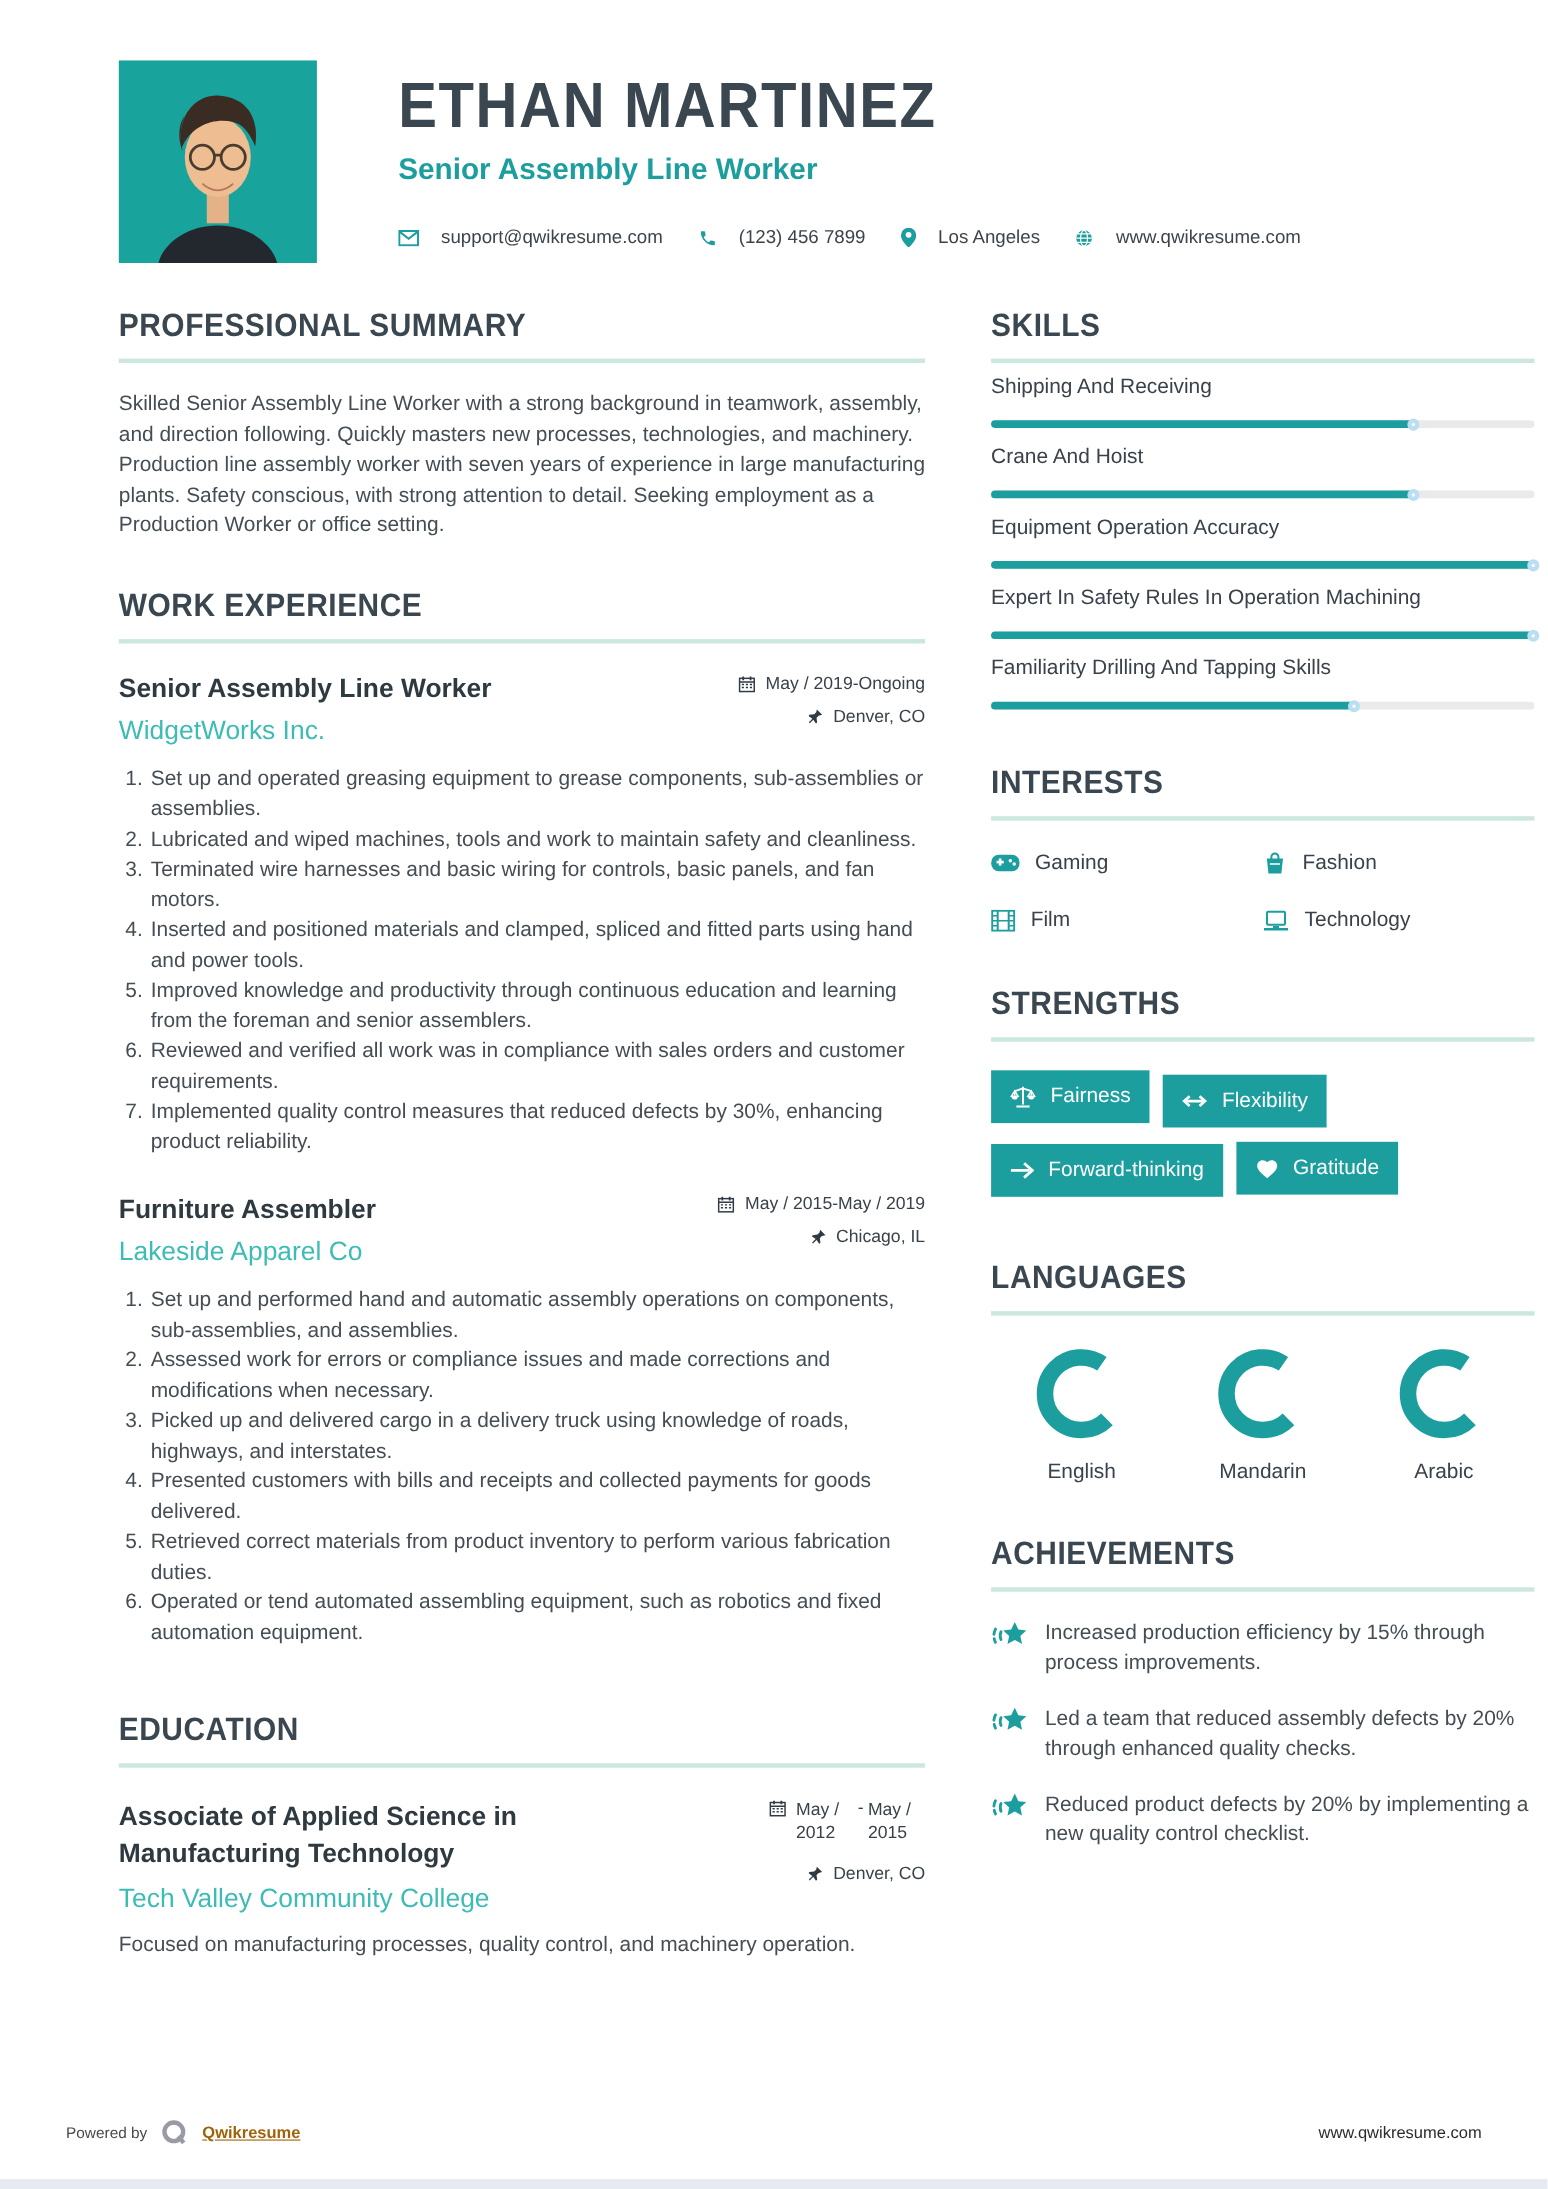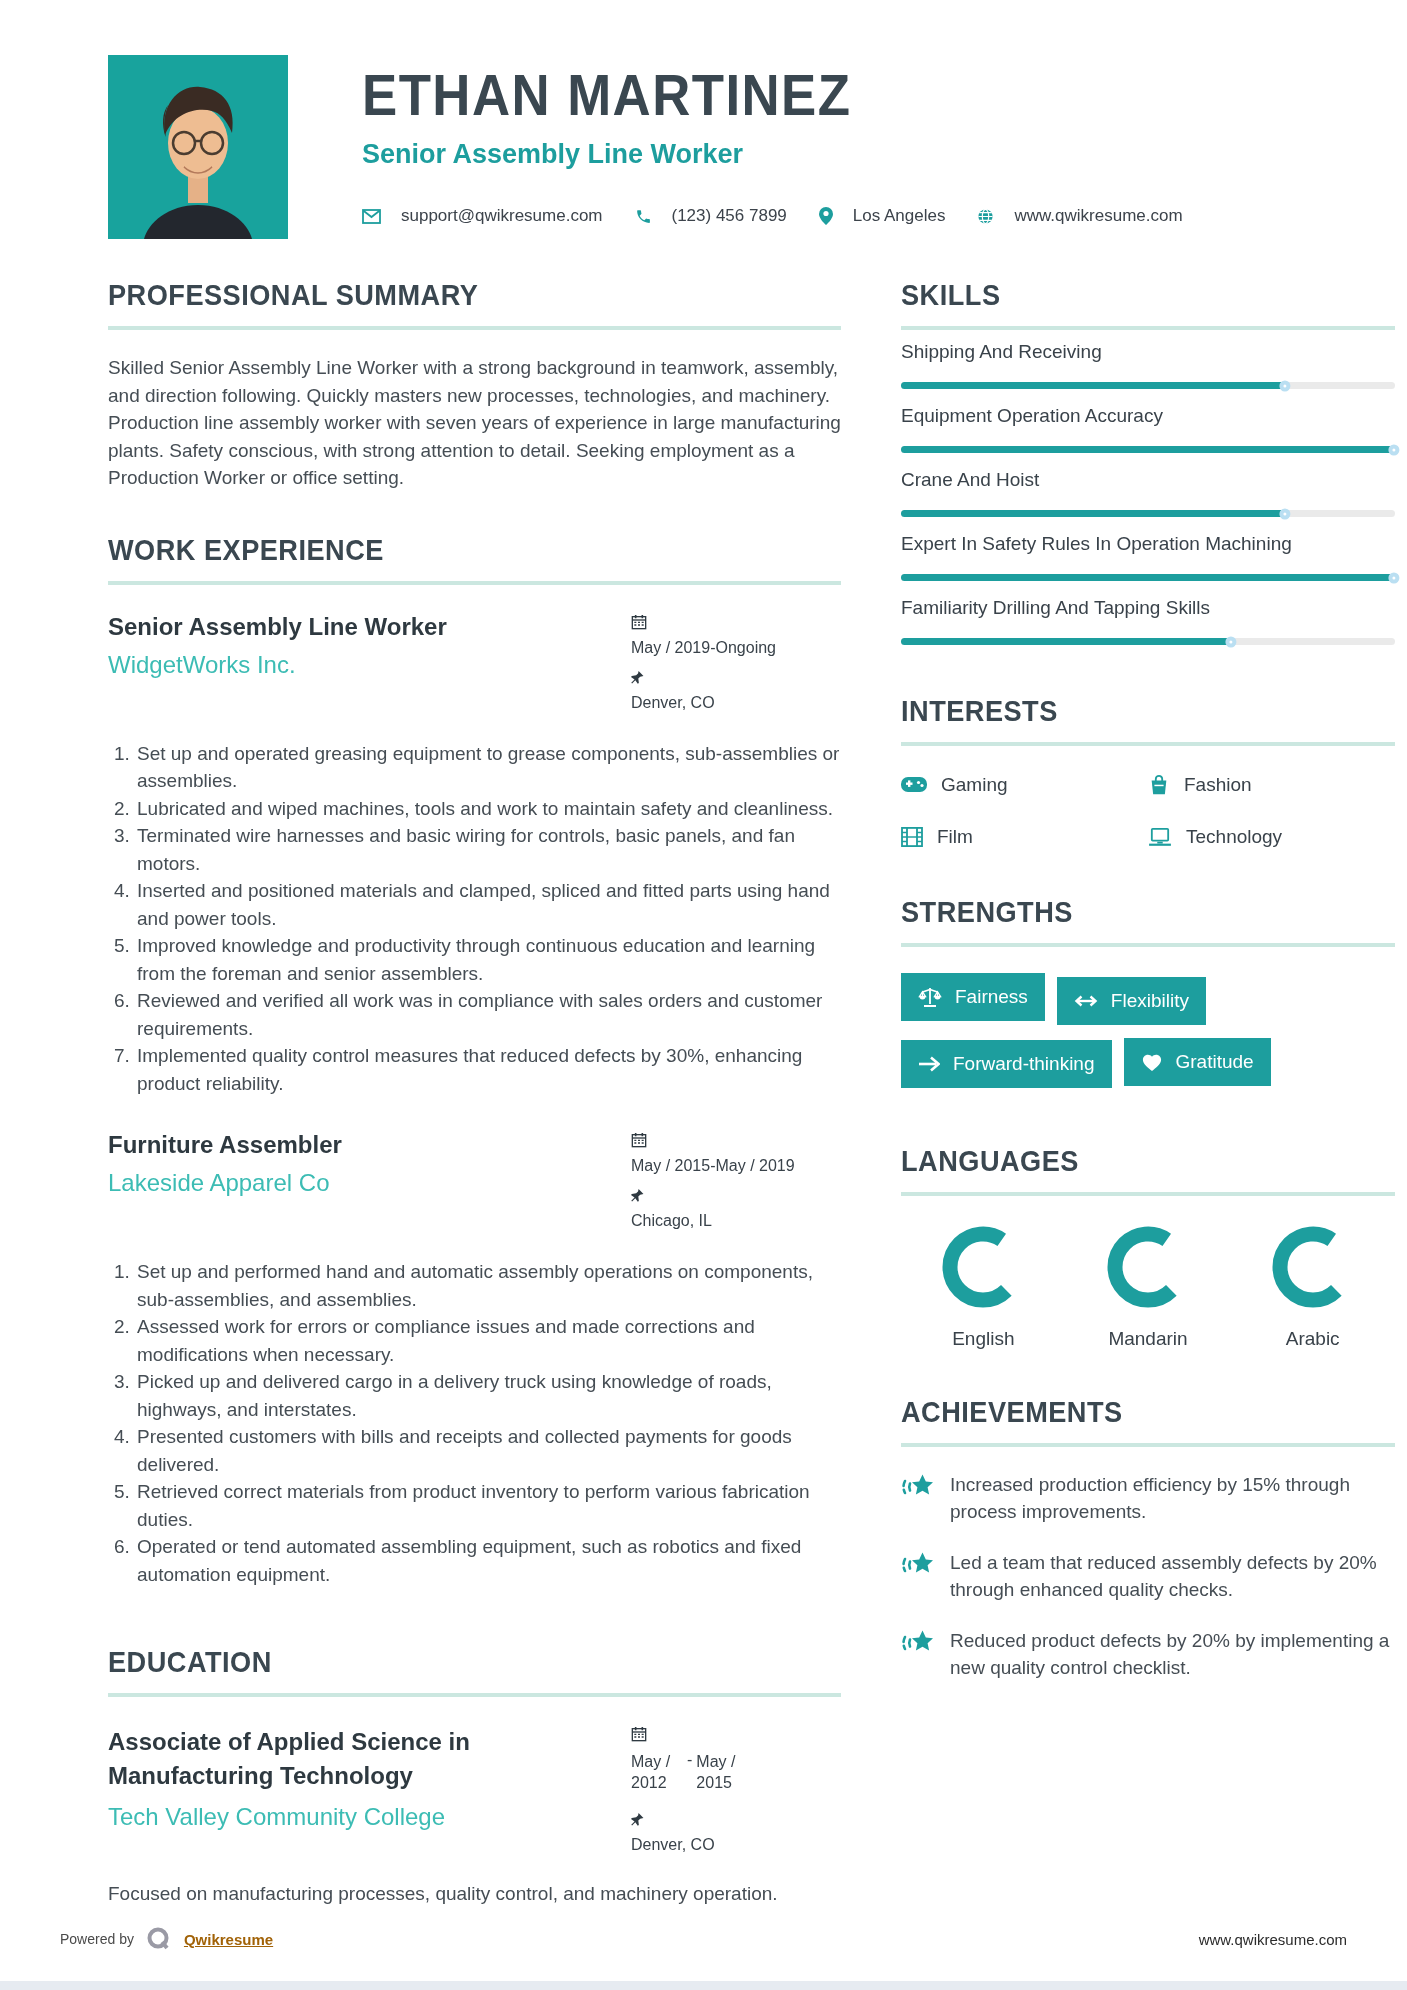--- a/index.html
+++ b/index.html
@@ -28,21 +28,21 @@
   .rule { height:4px; background:#cbe7e0; margin-top:15px; }
 
   .summary-text { margin-top:24px; font-size:19px; line-height:27.5px; }
 
   
   .job { margin-top:28px; }
   .job-head { display:flex; justify-content:space-between; }
   .jt { font-size:24px; font-weight:700; color:#2e3940; }
   .company { font-size:24px; color:#3cbcb4; margin-top:10px; }
   .job-meta { flex:none; width:210px; font-size:16px; color:#39424a; }
-  .meta-row { display:flex; justify-content:flex-end; align-items:flex-start; gap:9px; margin-bottom:12px;flex-direction:column; }
+  .meta-row { display:flex; justify-content:flex-end; align-items:flex-start; gap:9px; margin-bottom:12px; }
   .meta-row svg { flex:none; margin-top:1px; }
   .edu-datewrap { display:flex; gap:4px; justify-content:flex-end; }
   .date-part { width:52px; line-height:21px; }
   ol.bullets { margin-top:16px; padding-left:27px; font-size:19px; line-height:27.5px; }
   ol.bullets li { padding-left:2px; }
 
   .edu-desc { margin-top:14px; font-size:19px; line-height:27.5px; }
 
   
   .skill { margin-top:9px; }
@@ -262,29 +262,29 @@
         <div class="rule"></div>
 
         <div class="skill">
           <div class="skill-label">Shipping And Receiving</div>
           <div class="track" style="--pct: 78%;">
               <span class="fill"></span>
               <span class="knob"></span>
             </div>
         </div>
         <div class="skill">
+          <div class="skill-label">Crane And Hoist</div>
+          <div class="track" style="--pct: 78%;">
+              <span class="fill"></span>
+              <span class="knob"></span>
+            </div>
+        </div>
+        <div class="skill">
           <div class="skill-label">Equipment Operation Accuracy</div>
           <div class="track" style="--pct: 100%;">
-              <span class="fill"></span>
-              <span class="knob"></span>
-            </div>
-        </div>
-        <div class="skill">
-          <div class="skill-label">Crane And Hoist</div>
-          <div class="track" style="--pct: 78%;">
               <span class="fill"></span>
               <span class="knob"></span>
             </div>
         </div>
         <div class="skill">
           <div class="skill-label">Expert In Safety Rules In Operation Machining</div>
           <div class="track" style="--pct: 100%;">
               <span class="fill"></span>
               <span class="knob"></span>
             </div>

